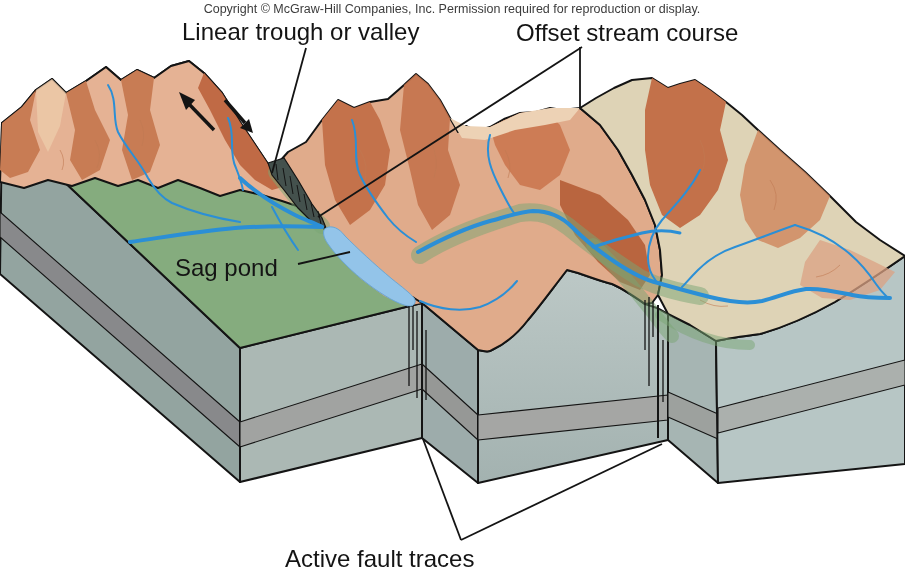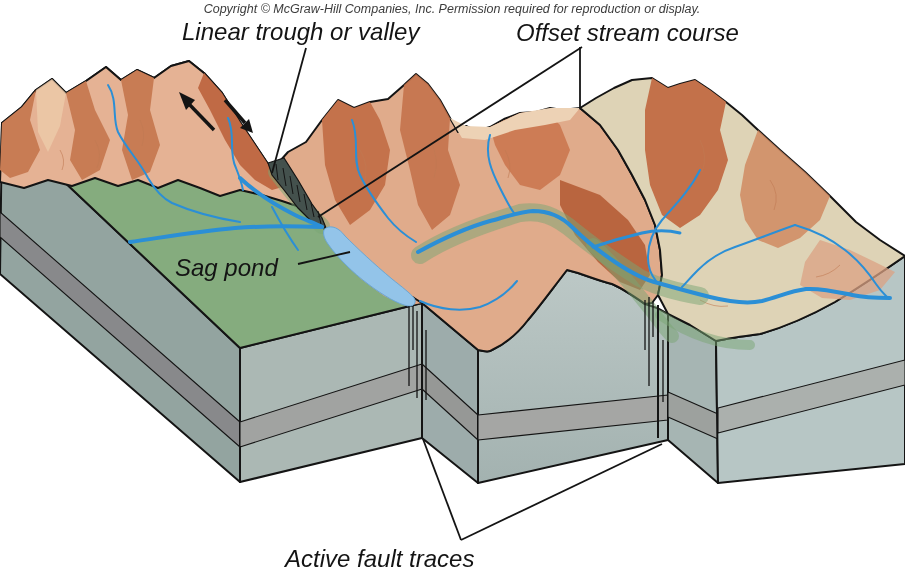--- a/index.html
+++ b/index.html
@@ -1,17 +1,17 @@
 <!DOCTYPE html>
 <html><head>
 <meta charset="utf-8">
 <style>
   html,body{margin:0;padding:0;background:#ffffff;}
   .stage{position:relative;width:905px;height:575px;background:#fff;overflow:hidden;
-         font-family:"Liberation Sans", sans-serif;font-style:italic;}
+         font-family:"Liberation Sans", sans-serif;}
   svg{display:block;}
   .lbl{font-family:"Liberation Sans", sans-serif;font-size:24px;fill:#141414;}
   .copy{font-family:"Liberation Sans", sans-serif;font-size:12.5px;fill:#3c3c3c;}
   .leader{stroke:#141414;stroke-width:1.8;fill:none;}
   .stream{stroke:#2b8fd6;fill:none;stroke-linecap:round;stroke-linejoin:round;}
   .greenwash{stroke:#7aa573;fill:none;stroke-linecap:round;opacity:.5;}
   .facestroke{stroke:#141414;stroke-width:2;stroke-linejoin:round;}
   .bandstroke{stroke:#141414;stroke-width:1.1;stroke-linejoin:round;}
   .fault{stroke:#141414;fill:none;}
   .tex{stroke:#c07a52;stroke-width:.9;fill:none;opacity:.65;}

